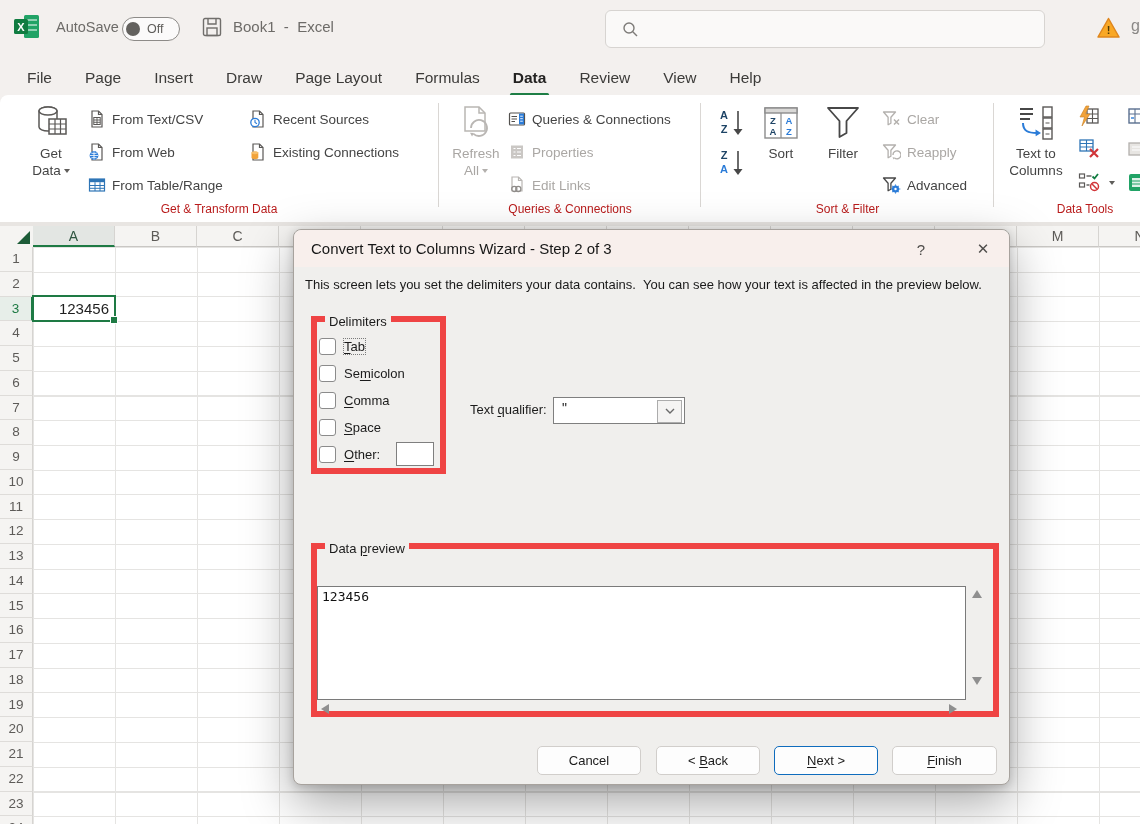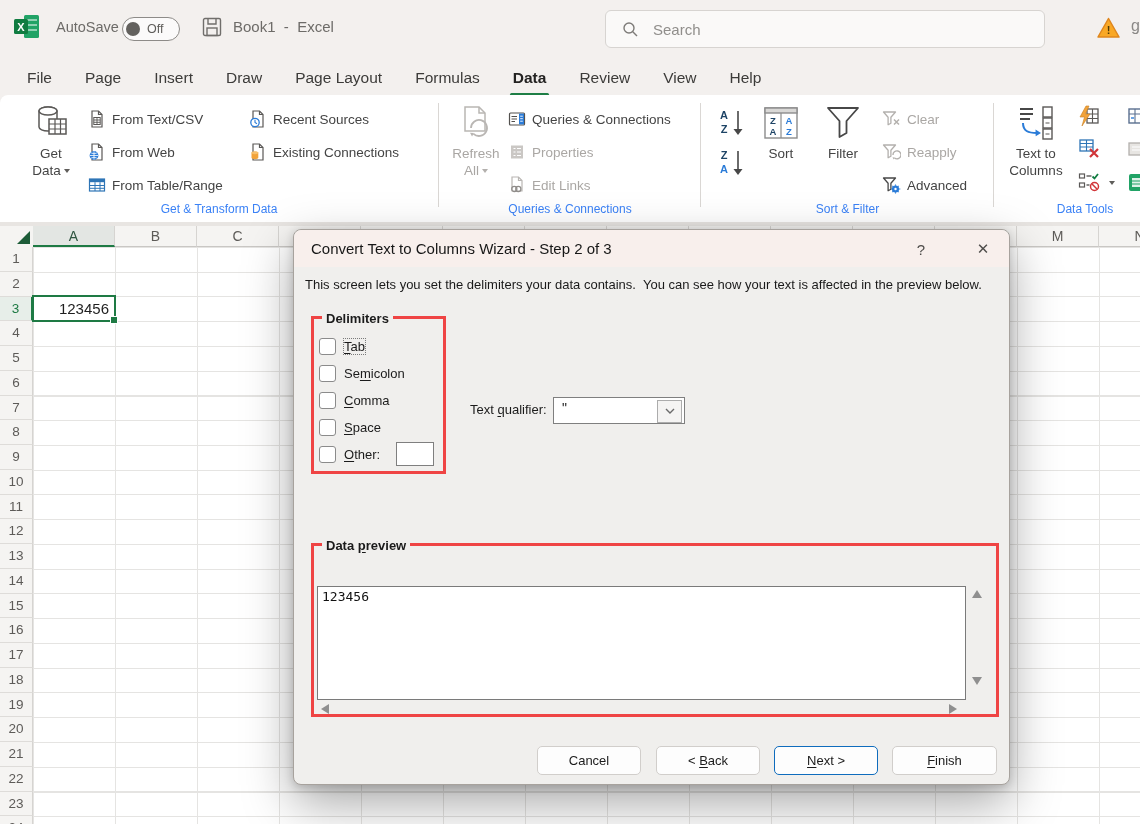--- a/index.html
+++ b/index.html
@@ -25,21 +25,21 @@
   #tabrow{position:absolute;left:27px;top:66px;display:flex;gap:33px;height:24px;align-items:center;}
   .tab{font-size:15.5px;color:#3c3b39;position:relative;cursor:default;}
   .tab.active{font-weight:700;color:#232221;}
   .tab.active::after{content:'';position:absolute;left:-3px;right:-3px;bottom:-9px;height:3.5px;
        background:#1e7e45;border-radius:2px;}
 
   
   #ribbon{position:absolute;left:0;top:95px;width:1140px;height:127px;background:#ffffff;
        border-bottom:1px solid #d8d4d1;border-radius:8px 0 0 0;box-shadow:0 1px 2px rgba(0,0,0,.07);}
   .vdiv{position:absolute;top:8px;height:104px;width:1px;background:#dad7d4;}
-  .glabel{position:absolute;top:107px;text-align:center;font-size:12px;color:#3b82f6;}
+  .glabel{position:absolute;top:107px;text-align:center;font-size:12px;color:#b91c1c;}
   .bigbtn{position:absolute;display:flex;flex-direction:column;align-items:center;gap:1px;
        font-size:13.5px;color:#444;line-height:16px;text-align:center;}
   .bigbtn .bicon{height:44px;display:flex;align-items:center;justify-content:center;}
   .bigbtn.dis{color:#a9a6a3;}
   .ritem{position:absolute;display:flex;align-items:center;gap:6px;height:22px;font-size:13.5px;color:#444;white-space:nowrap;}
   .ritem.dis{color:#aaa7a4;}
   .dd{display:inline-block;width:0;height:0;border-left:3.5px solid transparent;
       border-right:3.5px solid transparent;border-top:4px solid #5f5d5a;margin-left:3px;vertical-align:2px;}
   .dis .dd{border-top-color:#b3b0ad;}
   .azbtn{position:absolute;display:flex;align-items:center;gap:1px;}
@@ -68,21 +68,21 @@
 
   
   #dialog{position:absolute;left:293px;top:229px;width:717px;height:556px;background:#f0efed;
       border:1px solid #a7a29d;border-radius:8px;box-sizing:border-box;
       box-shadow:0 18px 50px rgba(0,0,0,.35),0 2px 10px rgba(0,0,0,.18);font-size:13px;color:#1b1b1b;}
   #dtitlebar{position:absolute;left:0;top:0;right:0;height:37px;background:#f8efec;border-radius:8px 8px 0 0;}
   #dtitle{position:absolute;left:17px;top:0;line-height:37px;font-size:15px;color:#171717;}
   .winbtn{position:absolute;top:7px;width:26px;height:24px;display:flex;align-items:center;
       justify-content:center;color:#4f4d4b;font-size:15px;}
   #ddesc{position:absolute;left:11px;top:47px;width:696px;font-size:13px;color:#1a1a1a;white-space:pre-wrap;}
-  .fs{position:absolute;border:3px solid #ef4444;box-sizing:border-box;font-weight:bold;}
+  .fs{position:absolute;border:6px solid #ef4444;box-sizing:border-box;}
   .fs-legend{position:absolute;top:-8px;left:8px;background:#f0efed;padding:0 4px;font-size:13px;color:#1b1b1b;}
   .cbrow{position:absolute;display:flex;align-items:center;gap:8px;font-size:13px;color:#1b1b1b;white-space:pre;}
   .cb{width:15px;height:15px;background:#fff;border:1px solid #8b8b8b;border-radius:3px;flex:0 0 auto;}
   .dotted{outline:1px dotted #7a7a7a;}
   .u{text-decoration:underline;text-underline-offset:2px;}
   #other-input{position:absolute;left:102px;top:212px;width:38px;height:24px;border:1px solid #7f7f7f;
       background:#fff;box-sizing:border-box;font-size:13px;padding:0 3px;font-family:"Liberation Sans",sans-serif;}
   #qual-label{position:absolute;left:176px;top:172px;}
   #qual-combo{position:absolute;left:259px;top:167px;width:132px;height:27px;background:#fff;
       border:1px solid #7f7f7f;box-sizing:border-box;}
@@ -126,21 +126,20 @@
     </svg>
     <span class="abs tbar-txt" style="left:233px;top:18px;font-size:15px">Book1  -  Excel</span>
 
     <div id="searchbox">
       <span id="search-glyph">
         <svg width="17" height="17" viewBox="0 0 17 17">
           <circle cx="7" cy="7" r="5" fill="none" stroke="#7d7b78" stroke-width="1.4"></circle>
           <line x1="10.8" y1="10.8" x2="15" y2="15" stroke="#7d7b78" stroke-width="1.4"></line>
         </svg>
       </span>
-      <input type="text" placeholder="Search" style="">
     </div>
 
     <svg class="abs" style="left:1096px;top:16px" width="25" height="24" viewBox="0 0 25 24">
       <path d="M12.5 2.5 L23 21 H2 Z" fill="#f9a825" stroke="#df861d" stroke-width="1.5" stroke-linejoin="round"></path>
       <text x="12.5" y="18" text-anchor="middle" font-size="11" font-weight="bold" fill="#4e3a07" font-family="Liberation Sans,sans-serif">!</text>
     </svg>
     <span class="abs" style="left:1131px;top:17px;font-size:16px;color:#8a8886">g</span>
   </div>
 
   <div id="tabrow">

